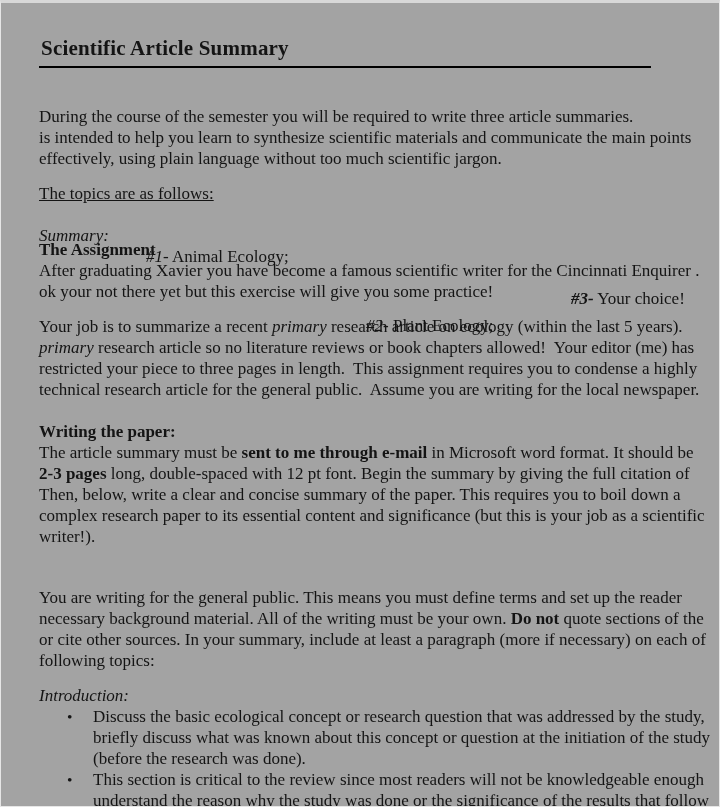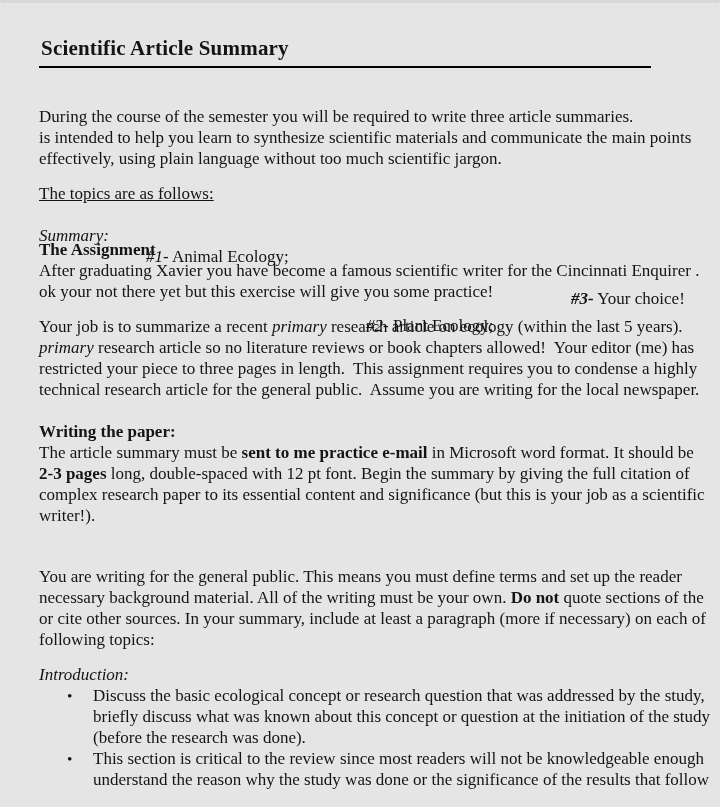--- a/index.html
+++ b/index.html
@@ -1,20 +1,20 @@
 <!DOCTYPE html>
 <html><head>
 <meta charset="utf-8">
 <style>
   html, body { margin: 0; padding: 0; background: #ffffff; }
   .page {
     width: 720px;
     height: 807px;
     box-sizing: border-box;
-    background: #e5e5e5;
+    background: #a3a3a3;
     border: 1px solid #e6e6e6;
     border-top: 3px solid #d8d8d8;
     font-family: "Liberation Serif", serif;
     color: #141414;
     position: relative;
     overflow: hidden;
     padding: 33px 22px 0 38px;
   }
   .title {
     font-size: 21px;
@@ -85,22 +85,23 @@
 
   <div class="para">
     <div class="line"><span>Your job is to summarize a recent </span><span class="italic">primary</span><span> research article on ecology (within the last 5 years).</span></div>
     <div class="line"><span class="italic">primary</span><span> research article so no literature reviews or book chapters allowed!  Your editor (me) has</span></div>
     <div class="line">restricted your piece to three pages in length.  This assignment requires you to condense a highly</div>
     <div class="line">technical research article for the general public.  Assume you are writing for the local newspaper.</div>
   </div>
 
   <div class="para gap-md">
     <div class="line bold">Writing the paper:</div>
-    <div class="line"><span>The article summary must be </span><span class="bold">sent to me practice e-mail</span><span> in Microsoft word format. It should be</span></div>
+    <div class="line"><span>The article summary must be </span><span class="bold">sent to me through e-mail</span><span> in Microsoft word format. It should be</span></div>
     <div class="line"><span class="bold">2-3 pages</span><span> long, double-spaced with 12 pt font. Begin the summary by giving the full citation of</span></div>
+    <div class="line">Then, below, write a clear and concise summary of the paper. This requires you to boil down a</div>
     <div class="line">complex research paper to its essential content and significance (but this is your job as a scientific</div>
     <div class="line">writer!).</div>
   </div>
 
   <div class="para gap-lg">
     <div class="line">You are writing for the general public. This means you must define terms and set up the reader</div>
     <div class="line"><span>necessary background material. All of the writing must be your own. </span><span class="bold">Do not</span><span> quote sections of the</span></div>
     <div class="line">or cite other sources. In your summary, include at least a paragraph (more if necessary) on each of</div>
     <div class="line">following topics:</div>
   </div>

